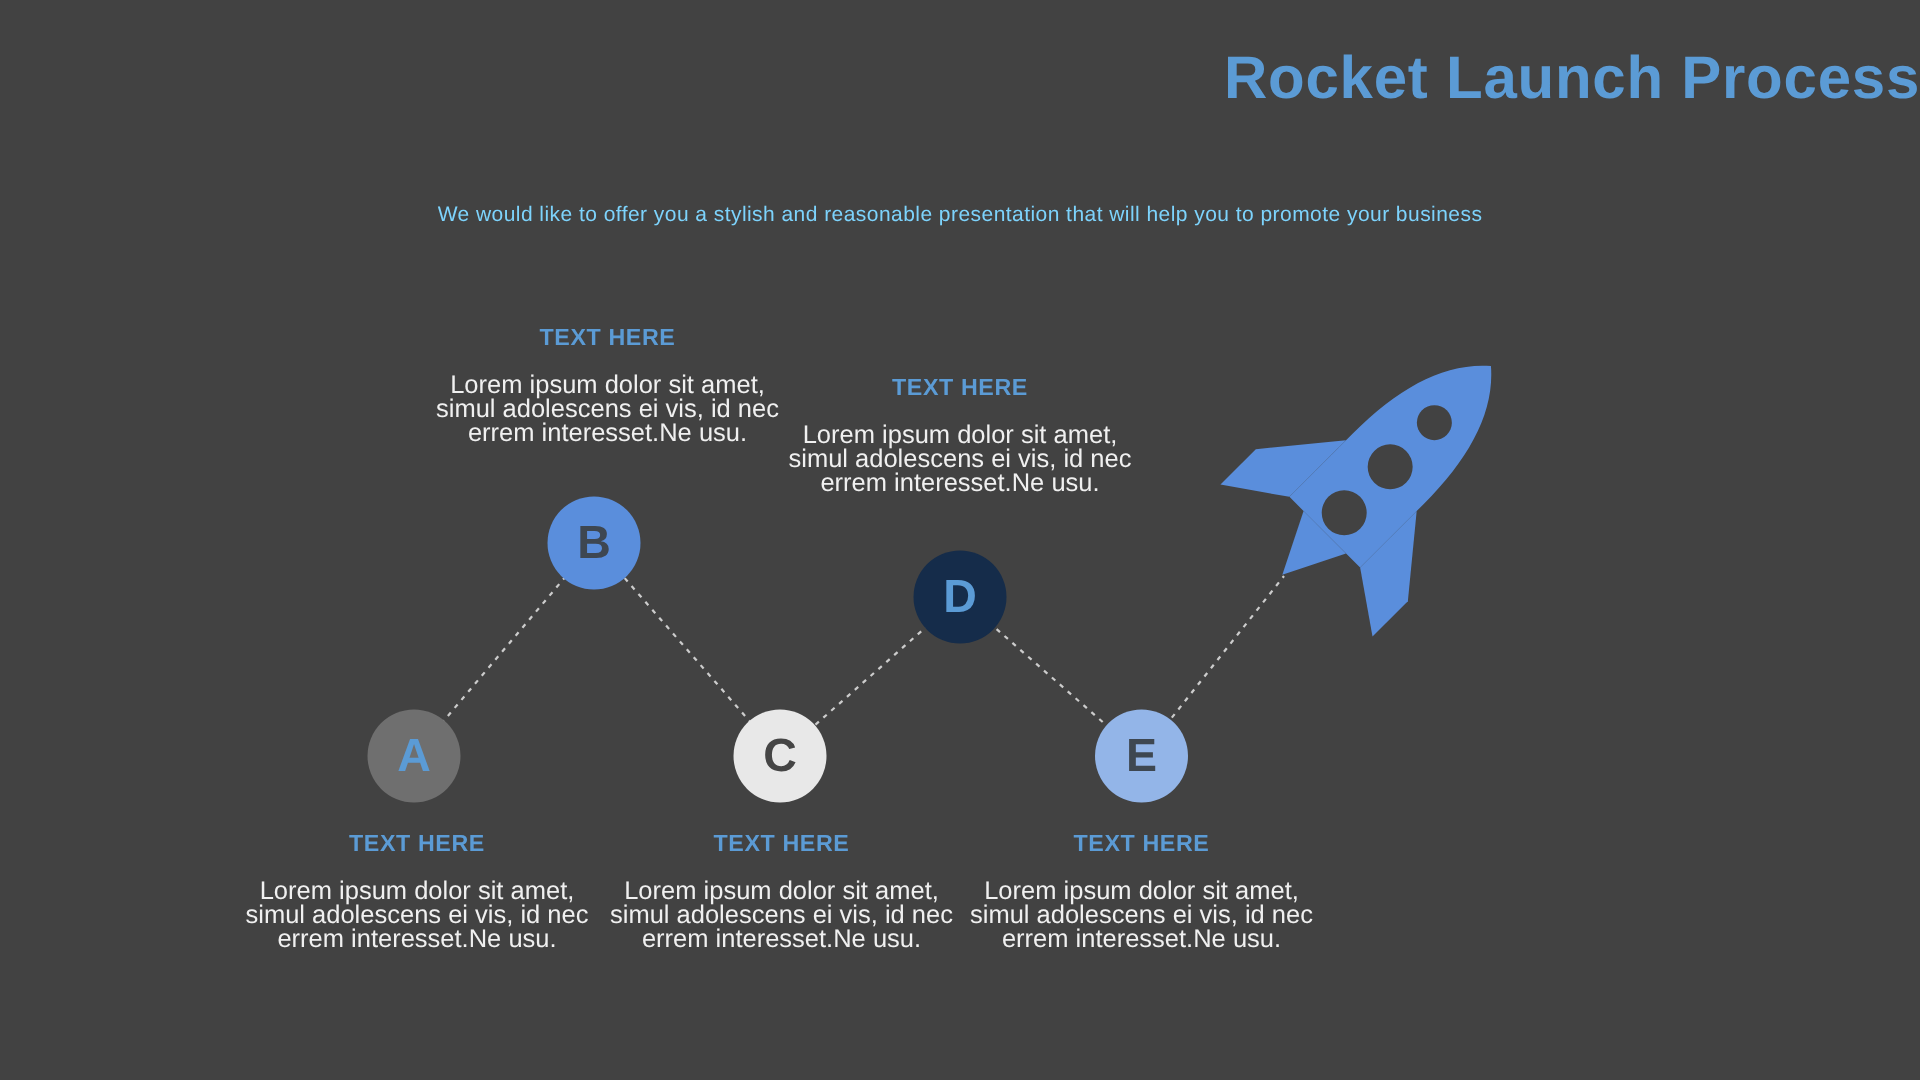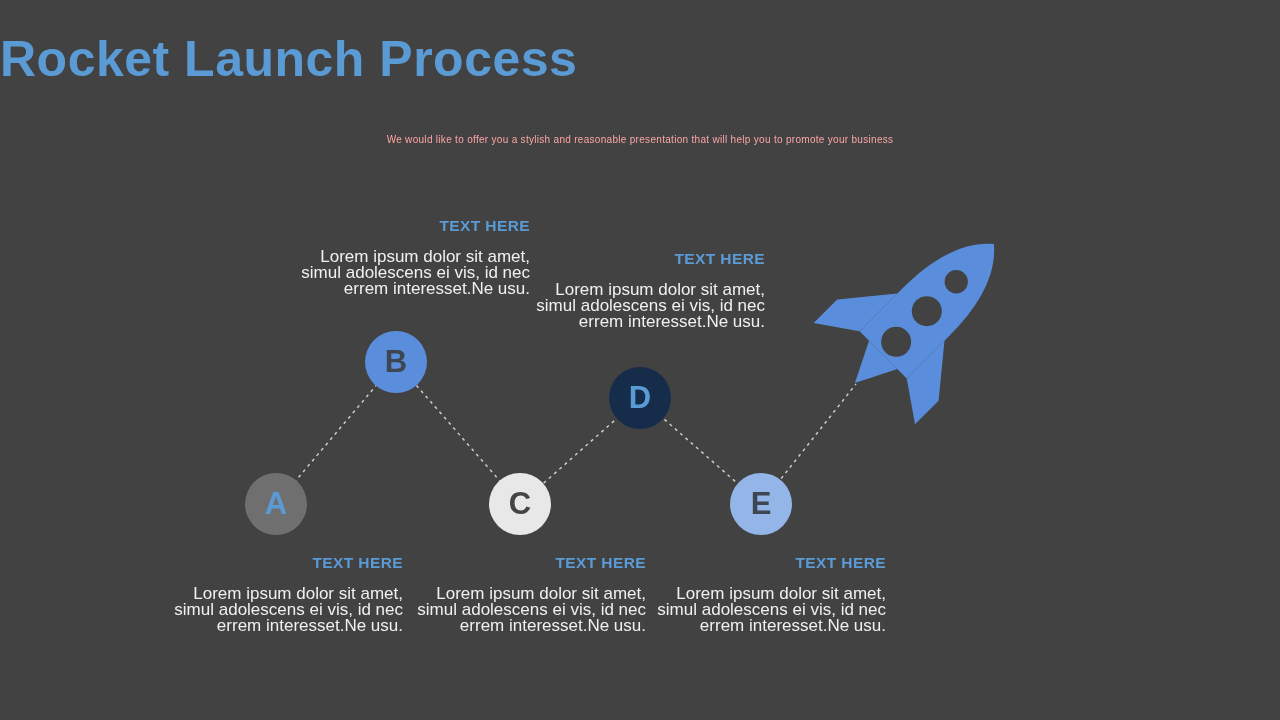--- a/index.html
+++ b/index.html
@@ -1,29 +1,29 @@
 <!DOCTYPE html>
 <html><head>
 <meta charset="utf-8">
 <style>
   html,body{margin:0;padding:0;background:#2a2a2a;}
   .slide{
     position:relative;width:1280px;height:720px;background:#424242;
     font-family:"Liberation Sans",sans-serif;overflow:hidden;
   }
   .title{
-    position:absolute;top:30px;left:0;width:1280px;text-align:left;
-    font-size:50px;font-weight:bold;color:#5B9BD5;margin:0;letter-spacing:0.5px;
+    position:absolute;top:30px;left:0;width:1280px;text-align:right;
+    font-size:40px;font-weight:bold;color:#5B9BD5;margin:0;letter-spacing:0.5px;
   }
   .subtitle{
     position:absolute;top:134px;left:0;width:1280px;text-align:center;
-    font-size:10px;color:#fca5a5;margin:0;letter-spacing:0.3px;
+    font-size:14px;color:#7dd3fc;margin:0;letter-spacing:0.3px;
   }
   .connectors{position:absolute;left:0;top:0;z-index:1;}
-  .tblock{position:absolute;width:250px;text-align:right;z-index:3;}
+  .tblock{position:absolute;width:250px;text-align:center;z-index:3;}
   .tblock .heading{
     font-size:15.5px;font-weight:bold;color:#5B9BD5;
     margin:0 0 14px 0;letter-spacing:0.4px;
   }
   .tblock .line{font-size:17px;line-height:16px;color:#F0F0F0;}
   .circle{
     position:absolute;width:62px;height:62px;border-radius:50%;
     display:flex;align-items:center;justify-content:center;
     font-size:31px;font-weight:bold;z-index:2;
   }

